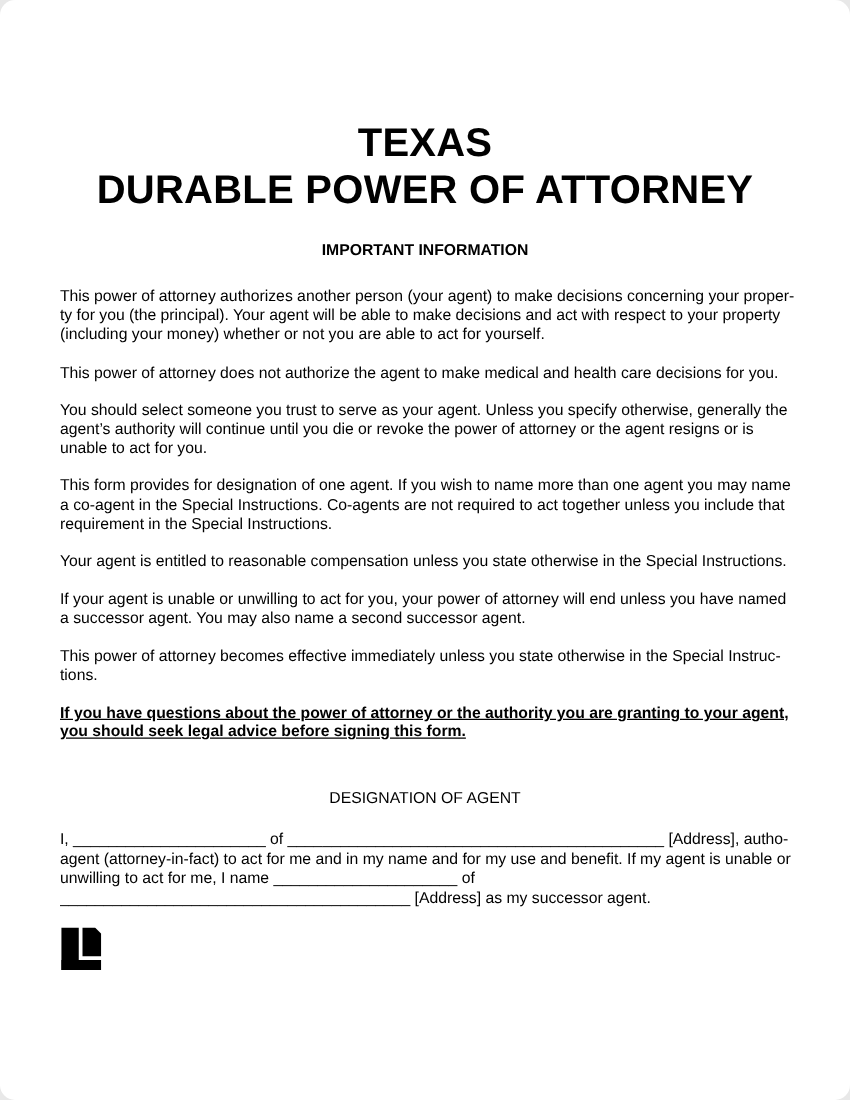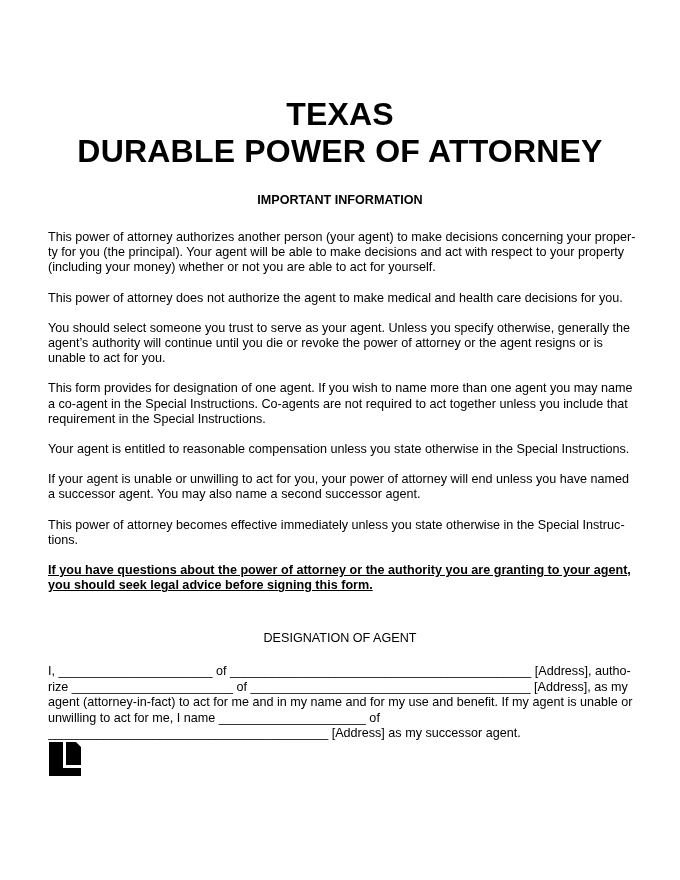--- a/index.html
+++ b/index.html
@@ -5,20 +5,21 @@
   html, body { margin: 0; padding: 0; background: #e8e8e8; }
   .page {
     position: relative;
     width: 680px;
     height: 880px;
     margin: 0 auto;
     background: #ffffff;
     font-family: "Liberation Sans", "DejaVu Sans", sans-serif;
     color: #000000;
     overflow: hidden;
+    border-radius: 12px;
   }
   .content {
     width: 590px;
     margin: 0 auto 0 48px;
   }
   .doc-title {
     margin-top: 96px;
     text-align: center;
     font-size: 32px;
     font-weight: bold;
@@ -83,21 +84,20 @@
     <p>Your agent is entitled to reasonable compensation unless you state otherwise in the Special Instructions.</p>
     <p>If your agent is unable or unwilling to act for you, your power of attorney will end unless you have named a successor agent. You may also name a second successor agent.</p>
     <p>This power of attorney becomes effective immediately unless you state otherwise in the Special Instruc­tions.</p>
     <p class="notice-bold">If you have questions about the power of attorney or the authority you are granting to your agent, you should seek legal advice before signing this form.</p>
   </div>
 
   <div class="section-heading-2">DESIGNATION OF AGENT</div>
 
   <div class="content designation-lines">
     <div>I, ______________________ of ___________________________________________ [Address], autho-</div>
-    <div>rize _______________________ of ________________________________________ [Address], as my</div>
     <div>agent (attorney-in-fact) to act for me and in my name and for my use and benefit. If my agent is unable or</div>
     <div>unwilling to act for me, I name _____________________ of</div>
     <div>________________________________________ [Address] as my successor agent.</div>
   </div>
 
   <svg class="logo" viewBox="0 0 32 34" xmlns="http://www.w3.org/2000/svg" aria-hidden="true">
     <rect x="0" y="0" width="14" height="34" fill="#000000"></rect>
     <rect x="0" y="26" width="32" height="8" fill="#000000"></rect>
     <polygon points="17,0 27,0 32,5 32,23 17,23" fill="#000000"></polygon>
   </svg>

